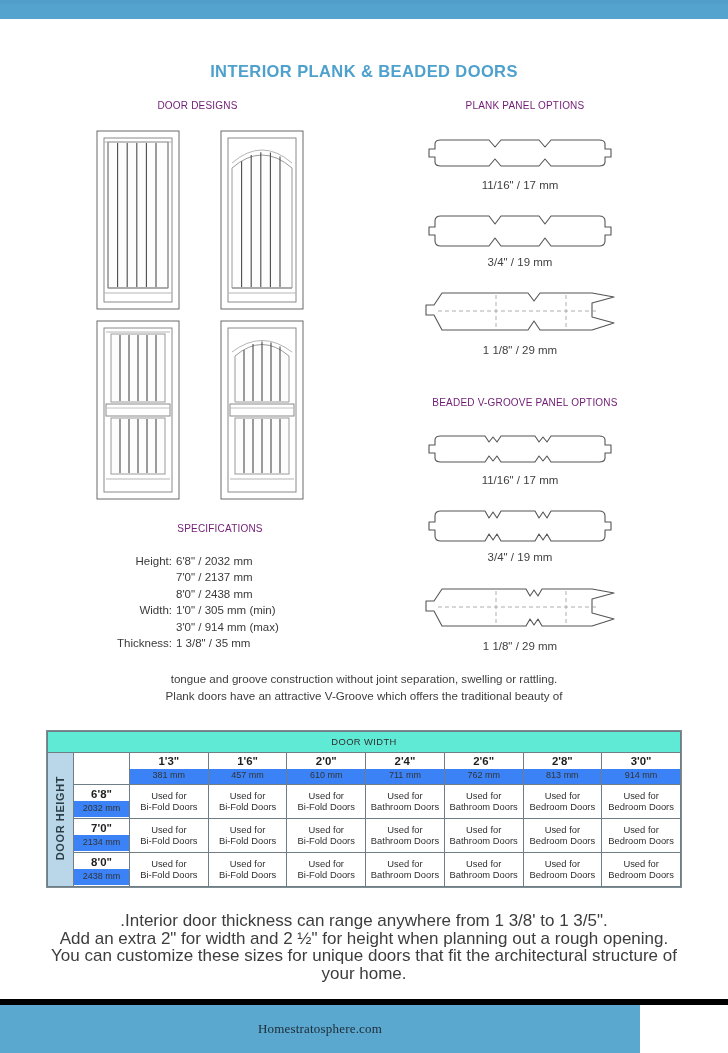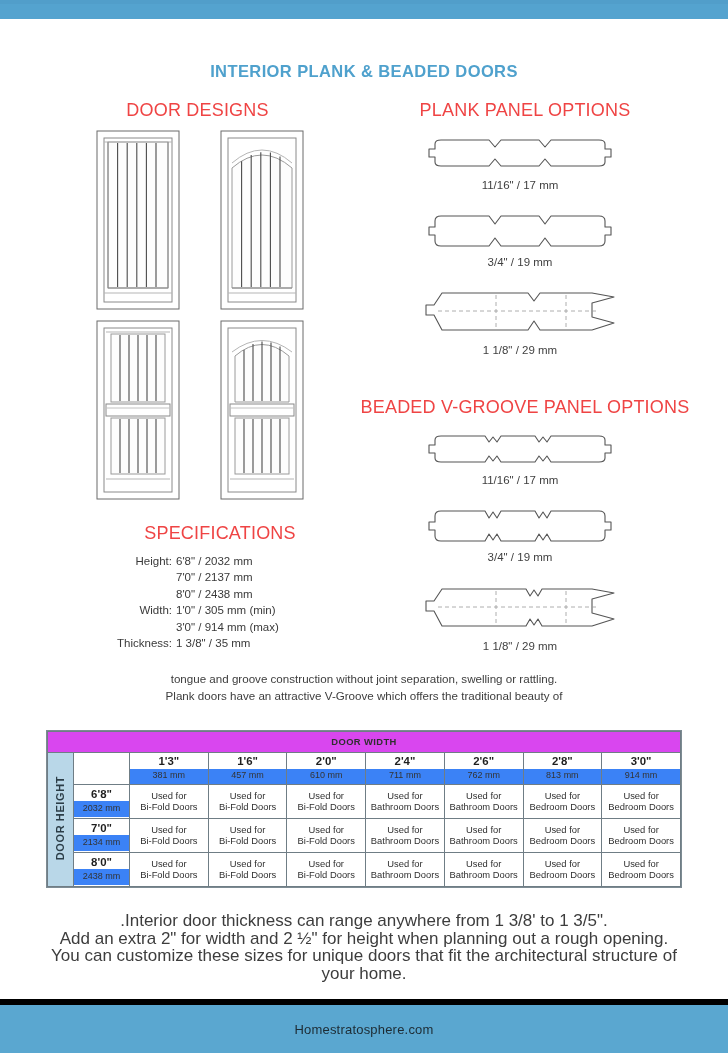--- a/index.html
+++ b/index.html
@@ -9,28 +9,28 @@
     background: #ffffff;
     font-family: "Liberation Sans", sans-serif;
     position: relative;
     overflow: hidden;
     color: #3a3a3a;
   }
   .topbar { position:absolute; left:0; top:0; width:728px; height:19px; background:#54a3cf; }
   .topbar-shade { position:absolute; left:0; top:0; width:728px; height:4px; background:#4e9bc7; opacity:.55; }
 
   .footer-rule { position:absolute; left:0; top:999px; width:728px; height:6px; background:#000000; }
-  .footer { position:absolute; left:0; top:1005px; width:728px; height:48px; background:#5aa7d0;
-            display:flex; align-items:center; justify-content:center; }
+  .footer { position:absolute; left:0; top:1005px; width:640px; height:48px; background:#5aa7d0;
+            display:flex; align-items:center; justify-content:center;font-family:Liberation Serif, serif; }
   .footer-text { font-size:13px; color:#1d2b33; letter-spacing:.2px; }
 
   .title { position:absolute; left:0; top:62px; width:728px; text-align:center;
            font-size:16.5px; font-weight:bold; color:#4fa1cd; letter-spacing:.4px; }
 
-  .h2 { position:absolute; font-size:18px; color:#ef4444; letter-spacing:.2px; text-align:center; }
+  .h2 { position:absolute; font-size:10px; color:#701a75; letter-spacing:.2px; text-align:center; }
   #h-door-designs { left:80px; top:100px; width:235px; }
   #h-plank { left:380px; top:100px; width:290px; }
   #h-beaded { left:350px; top:397px; width:350px; }
   #h-specs { left:80px; top:523px; width:280px; }
 
   .door { position:absolute; }
   .panel-fig { position:absolute; }
   .panel-cap { position:absolute; width:280px; text-align:center; font-size:11.5px; color:#3f3f3f; }
 
   
@@ -41,21 +41,21 @@
 
   
   .blurb { position:absolute; left:64px; top:670px; width:600px; text-align:center;
            font-size:11.6px; color:#3d3d3d; line-height:17px; }
 
   
   .tbl-wrap { position:absolute; left:46px; top:730px; width:636px; border:1px solid #7d8b93; background:#fff; }
   table.dt { border-collapse:collapse; width:100%; table-layout:fixed; }
   table.dt td { border:1px solid #6f7d85; padding:0; text-align:center; vertical-align:middle;
                 font-size:9.4px; color:#2f2f2f; line-height:11.6px; }
-  .hdr-width { background:#d946ef; color:#2b3d47; font-size:11.6px; font-weight:bold; height:21px;
+  .hdr-width { background:#5eead4; color:#2b3d47; font-size:11.6px; font-weight:normal; height:21px;
                letter-spacing:.4px; border:1px solid #6f7d85; }
   .side-head { background:#b9d7e8; width:26px; }
   .side-head .vert { writing-mode:vertical-rl; transform:rotate(180deg);
                      font-size:11px; font-weight:bold; color:#2b3d47; letter-spacing:.6px;
                      display:inline-block; }
   .blank-cell { background:#ffffff; width:56px; }
   .hcell { width:56px; padding:0; }
   .hcell .ft { display:block; font-size:11.4px; font-weight:bold; color:#1f1f1f; padding:3px 0 1px; }
   .hcell .mm { display:block; font-size:9px; color:#333; background:#3b82f6; padding:1.5px 0 2px; }
   .usecell { height:34px; }

